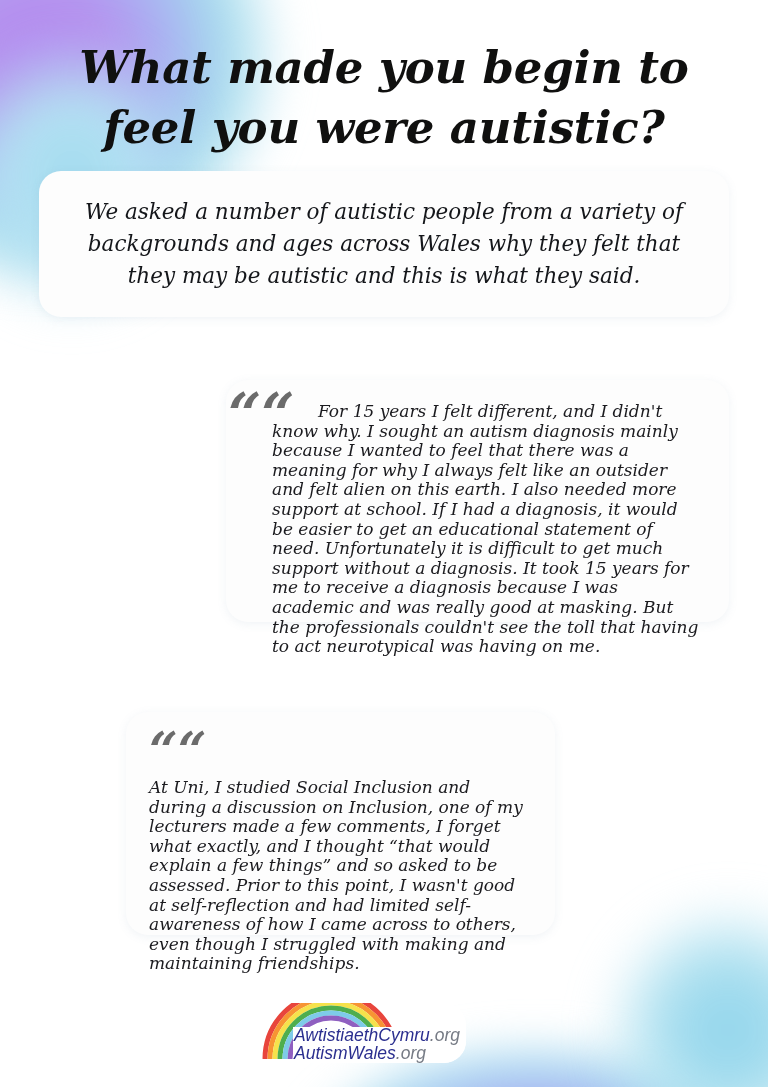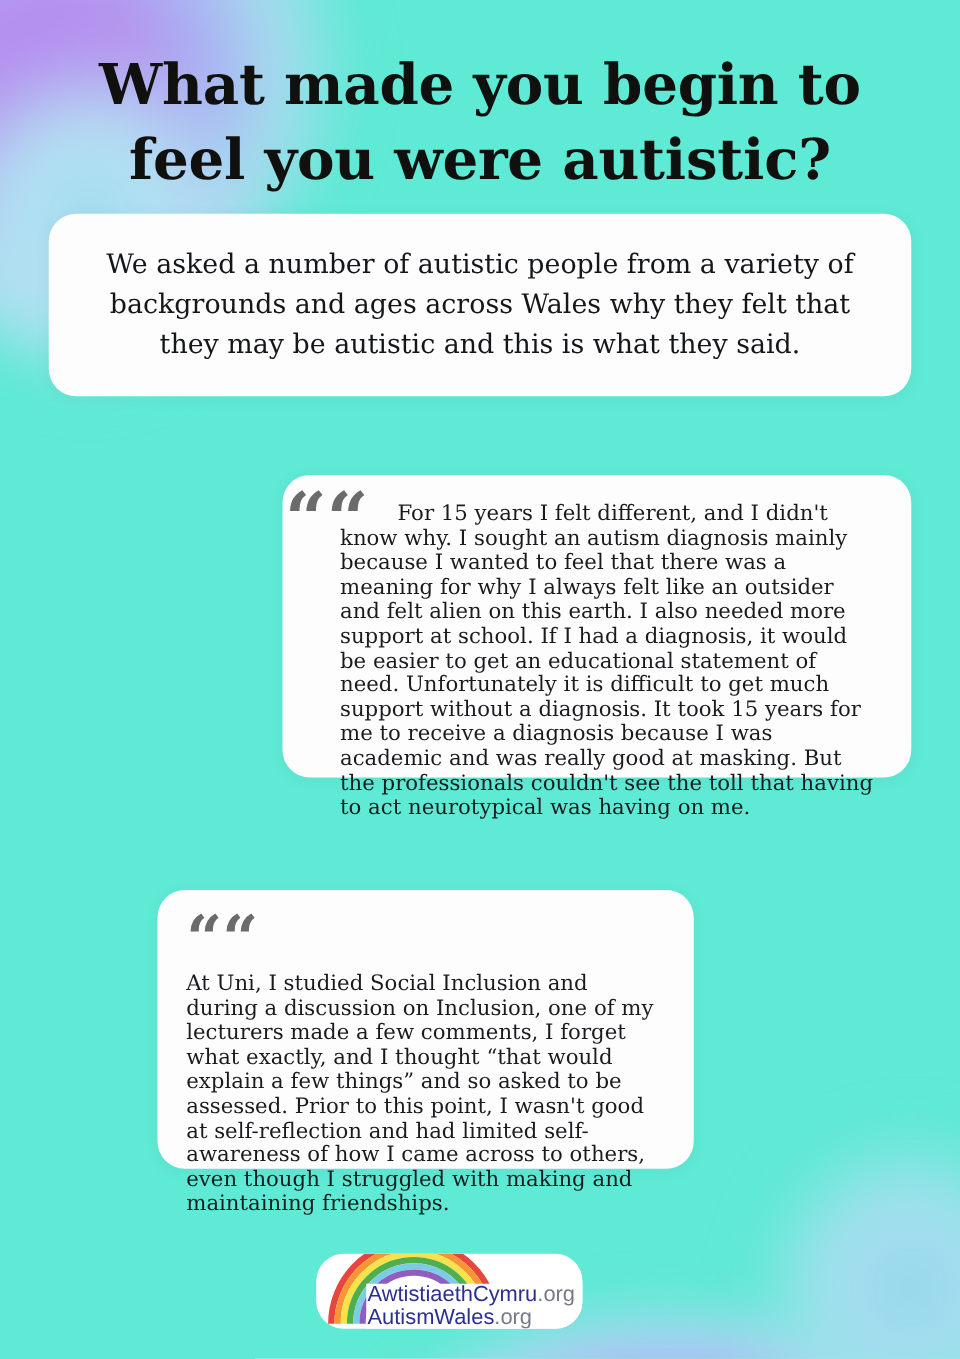--- a/index.html
+++ b/index.html
@@ -12,21 +12,22 @@
     overflow: hidden;
     font-family: "Liberation Serif", serif;
     background: #e3f3fb;
   }
 
   .poster {
     position: relative;
     width: 768px;
     height: 1087px;
     overflow: hidden;
-    background: #5eead4;
+    background: #ffffff;
+    font-style: italic;
   }
 
   
   .bg-layer {
     position: absolute;
     inset: 0;
     pointer-events: none;
   }
   .blob-tl {
     position: absolute;

